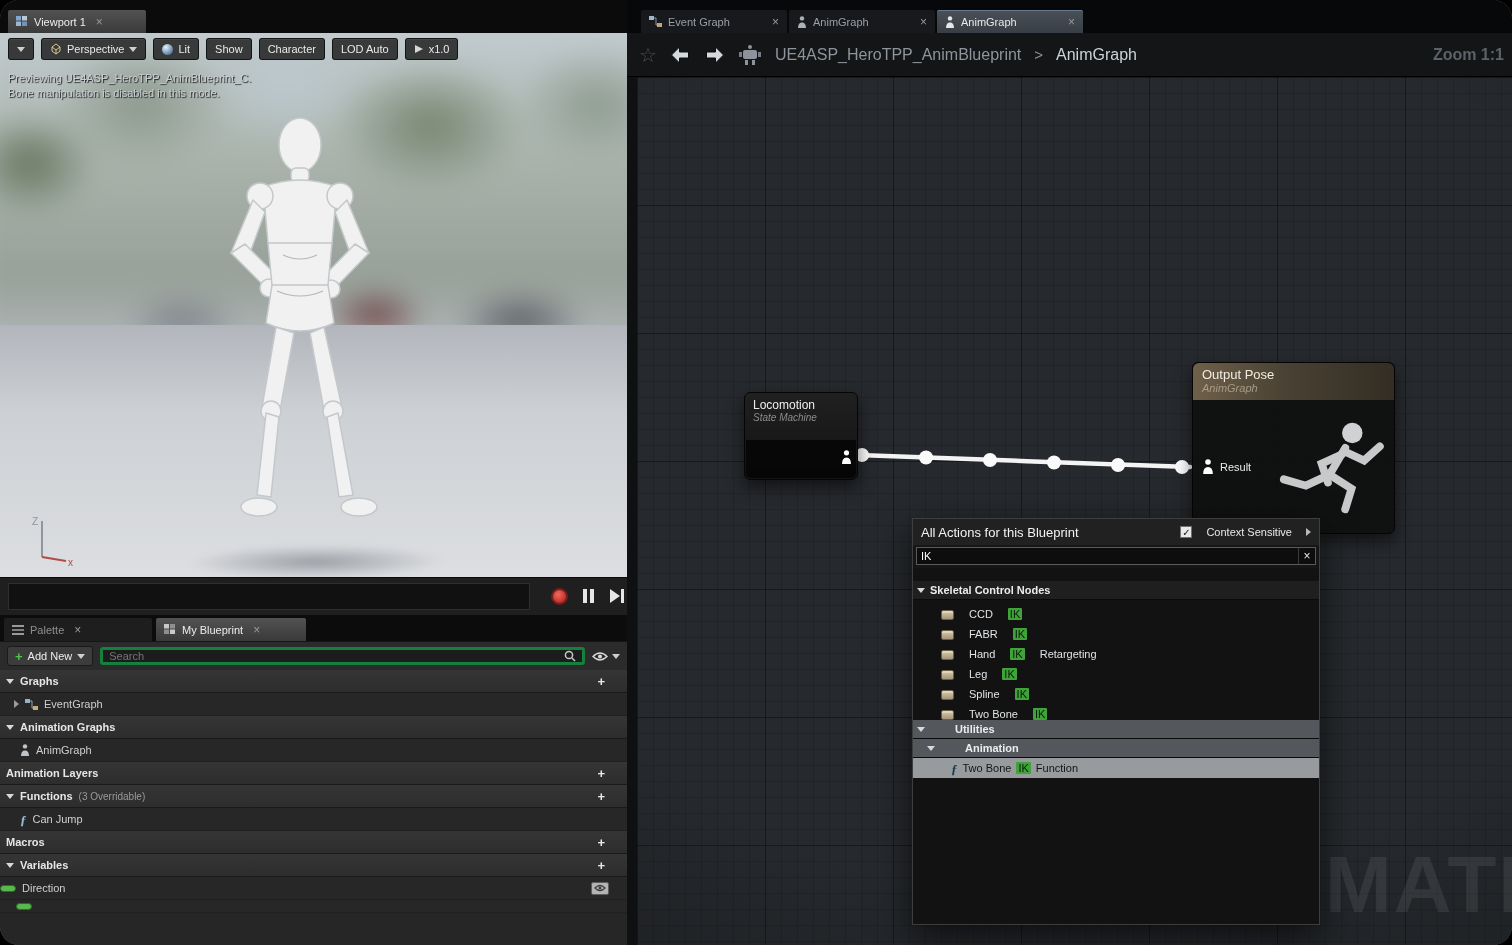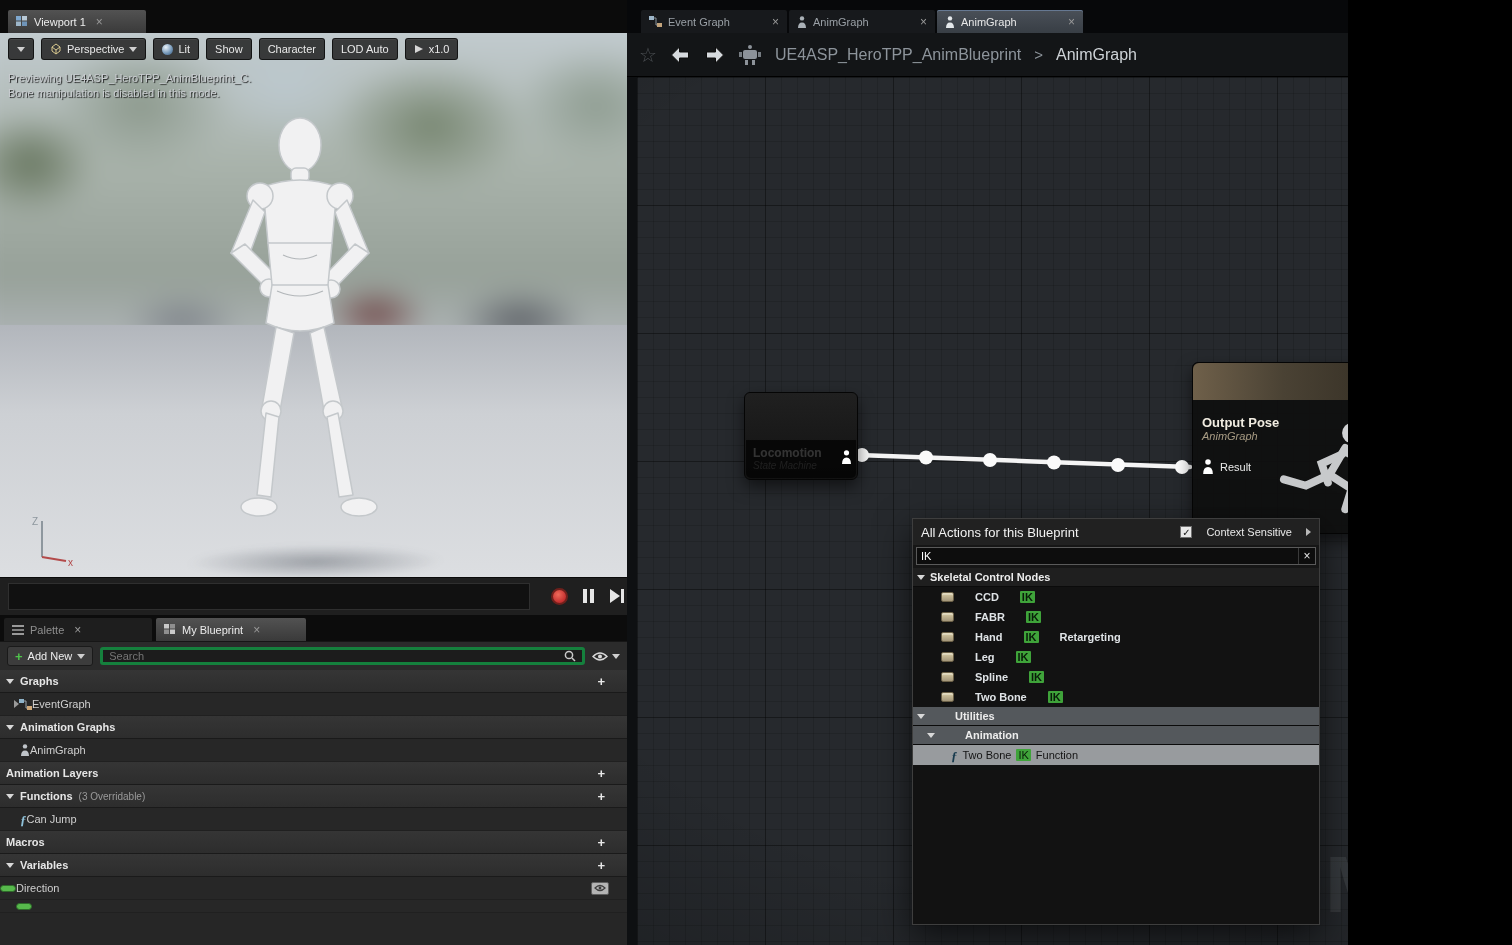--- a/index.html
+++ b/index.html
@@ -1,17 +1,17 @@
 <!DOCTYPE html>
 <html><head>
 <meta charset="utf-8">
 <style>
   * { box-sizing: border-box; margin: 0; padding: 0; }
   body { background:#000; font-family:"Liberation Sans","DejaVu Sans",sans-serif; }
-  .screen { position:relative; width:1348px; height:945px; background:#a3a3a3; overflow:hidden; }
+  .screen { position:relative; width:1512px; height:945px; background:#a3a3a3; overflow:hidden;border-radius:19px; }
   .abs { position:absolute; }
 
   
   .left { position:absolute; left:0; top:0; width:627px; height:945px; background:#262626; }
   .top-strip { position:absolute; left:0; top:0; width:627px; height:33px; background:#0b0b0b; }
   .ue-tab { position:absolute; top:10px; height:23px; display:flex; align-items:center; gap:6px;
             padding:0 8px; font-size:11px; border-radius:2px 2px 0 0; cursor:default; }
   .ue-tab.active { background:linear-gradient(#525252,#3a3a3a); color:#ececec; }
   .ue-tab.inactive { background:#1e1e1e; color:#8f8f8f; }
   .tab-close { color:#9a9a9a; font-size:12px; margin-left:4px; line-height:1; }
@@ -62,21 +62,21 @@
   .searchbox { flex:1; height:18px; background:#1c1c1c; border:3px solid #15803d; border-radius:3px;
     display:flex; align-items:center; padding:0 6px; gap:6px; }
   .searchbox input { flex:1; background:transparent; border:none; outline:none; color:#dcdcdc;
     font-size:11px; font-family:inherit; }
   .eye-cluster { display:flex; align-items:center; gap:4px; }
 
   .tree { position:absolute; left:0; top:670px; width:627px; height:275px; background:#262626; overflow:hidden; }
   .thead { position:relative; height:23px; display:flex; align-items:center; gap:6px; padding-left:6px;
     background:linear-gradient(#353535,#2d2d2d); border-bottom:1px solid #1a1a1a;
     color:#e6e6e6; font-size:11px; font-weight:bold; }
-  .titem { position:relative; height:23px; display:flex; align-items:center; 
+  .titem { position:relative; height:23px; display:flex; align-items:center; gap:6px;
     background:#272727; border-bottom:1px solid #202020; color:#cfcfcf; font-size:11px; }
   .tri { width:0; height:0; border-left:4px solid transparent; border-right:4px solid transparent; border-top:5px solid #d8d8d8; }
   .tri-r { width:0; height:0; border-top:4px solid transparent; border-bottom:4px solid transparent; border-left:5px solid #9a9a9a; }
   .row-plus { margin-left:auto; margin-right:22px; color:#e8e8e8; font-weight:bold; font-size:13px; line-height:1; cursor:default; }
   .fn-note { font-weight:normal; font-size:10px; color:#9a9a9a; }
   .f-glyph { font-family:"Liberation Serif","DejaVu Serif",serif; font-style:italic; font-weight:bold;
     color:#8fc1d9; font-size:13px; line-height:1; }
   .pill { width:16px; height:7px; border-radius:4px; background:#57b94c; border:1px solid #2e6b2a; }
   .eye-btn { margin-left:auto; margin-right:18px; width:18px; height:13px; border-radius:2px;
     background:#b3b3b3; border:1px solid #5e5e5e; display:flex; align-items:center; justify-content:center; }
@@ -104,21 +104,21 @@
       linear-gradient(rgba(0,0,0,.30) 1px, transparent 1px),
       linear-gradient(90deg, rgba(0,0,0,.30) 1px, transparent 1px),
       linear-gradient(rgba(0,0,0,.13) 1px, transparent 1px),
       linear-gradient(90deg, rgba(0,0,0,.13) 1px, transparent 1px);
     background-size:128px 128px, 128px 128px, 16px 16px, 16px 16px; }
   .vig { position:absolute; inset:0; pointer-events:none;
     background:radial-gradient(120% 95% at 50% 42%, rgba(0,0,0,0) 55%, rgba(0,0,0,.40) 100%); }
   .wire { position:absolute; left:0; top:0; pointer-events:none; z-index:2; }
   .node { position:absolute; border-radius:6px; border:1px solid #050505; box-shadow:0 7px 16px rgba(0,0,0,.55); z-index:3; }
   .loco { left:107px; top:315px; width:114px; height:88px; background:linear-gradient(#202020,#121212); }
-  .node-title { font-size:12px; font-weight:bold; color:#ededed;margin-top:48px; }
+  .node-title { font-size:12px; font-weight:normal; color:#ededed; }
   .node-sub { font-size:10px; font-style:italic; color:#8c8c8c; }
   .loco-hdr { padding:5px 8px 2px; }
   .loco-body { position:absolute; left:1px; right:1px; bottom:1px; height:38px; background:rgba(4,4,4,.8); border-radius:0 0 5px 5px; }
   .loco-pin { position:absolute; right:4px; bottom:10px; }
   .outp { left:555px; top:285px; width:203px; height:172px; background:rgba(15,15,15,.93); }
   .outp-hdr { height:37px; padding:4px 9px 0; border-radius:6px 6px 0 0;
     background:linear-gradient(90deg,#6f604a 0%, #4a4234 45%, #332d23 100%); }
   .outp .node-title { font-size:13px; color:#f1ece1; }
   .outp .node-sub { color:#a89c84; font-size:11px; }
   .result-pin { position:absolute; left:9px; top:96px; display:flex; align-items:center; gap:6px;
@@ -136,23 +136,23 @@
     align-items:center; justify-content:center; font-size:10px; color:#151515; margin-left:auto; }
   .cs-label { font-size:11px; color:#e8e8e8; }
   .tri-right { width:0; height:0; border-top:4px solid transparent; border-bottom:4px solid transparent; border-left:5px solid #b9b9b9; }
   .p-search { display:flex; align-items:center; height:18px; margin:2px 3px; background:#0d0d0d; border:1px solid #5a5a5a; }
   .p-search input { flex:1; height:100%; background:transparent; border:none; outline:none; color:#fff;
     font-size:11px; padding:0 4px; font-family:inherit; }
   .clear-x { width:17px; height:100%; display:flex; align-items:center; justify-content:center;
     color:#e6e6e6; font-size:12px; border-left:1px solid #3a3a3a; }
   .p-list { position:absolute; left:0; right:0; top:49px; bottom:0; background:#121212; overflow:hidden; }
   .cat { height:19px; display:flex; align-items:center; gap:5px; font-weight:bold; color:#ececec; border-bottom:1px solid #0b0b0b; }
-  .cat-dark { background:#1f1f1f; padding-left:4px; }
+  .cat-dark { background:#1f1f1f; padding-left:4px;margin-top:13px; }
   .cat-gray { background:#54585c;gap:30px; }
-  .p-item { height:20px; display:flex; align-items:center; gap:21px; padding-left:28px; color:#dfe3e6;font-weight:bold; }
+  .p-item { height:20px; display:flex; align-items:flex-end; gap:15px; padding-left:28px; color:#dfe3e6; }
   .node-ico { width:13px; height:10px; border-radius:2px; background:linear-gradient(#d9cda6,#a3967a);
     border:1px solid #6b6047; box-shadow:inset 0 2px 0 rgba(255,255,255,.3); flex:0 0 auto; }
   .hl { background:#3fa33a; color:#081c08; padding:0 2px; border-radius:1px; }
   .p-sel { height:20px; display:flex; align-items:center; gap:5px; padding-left:38px;
     background:#989b9e; color:#141414; }
   .p-sel .f-glyph { color:#173a4d; }
 </style>
 </head>
 <body>
 

